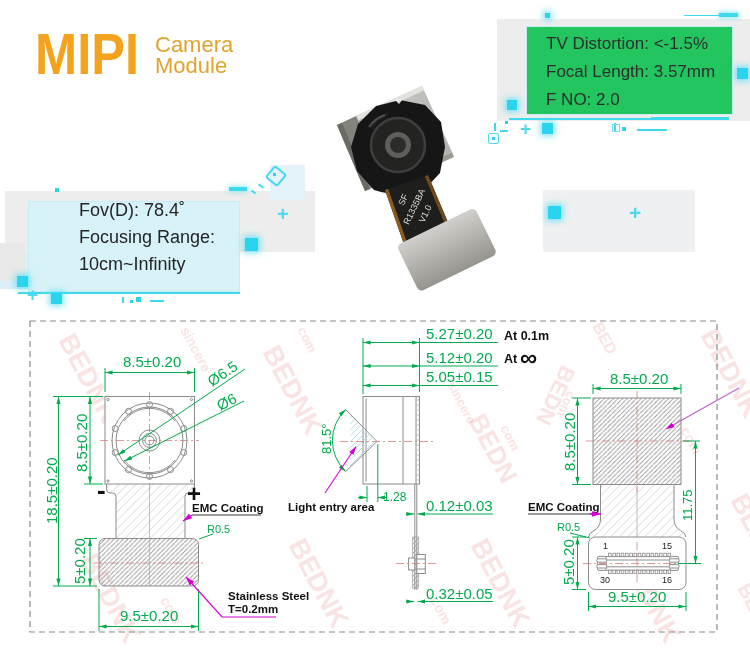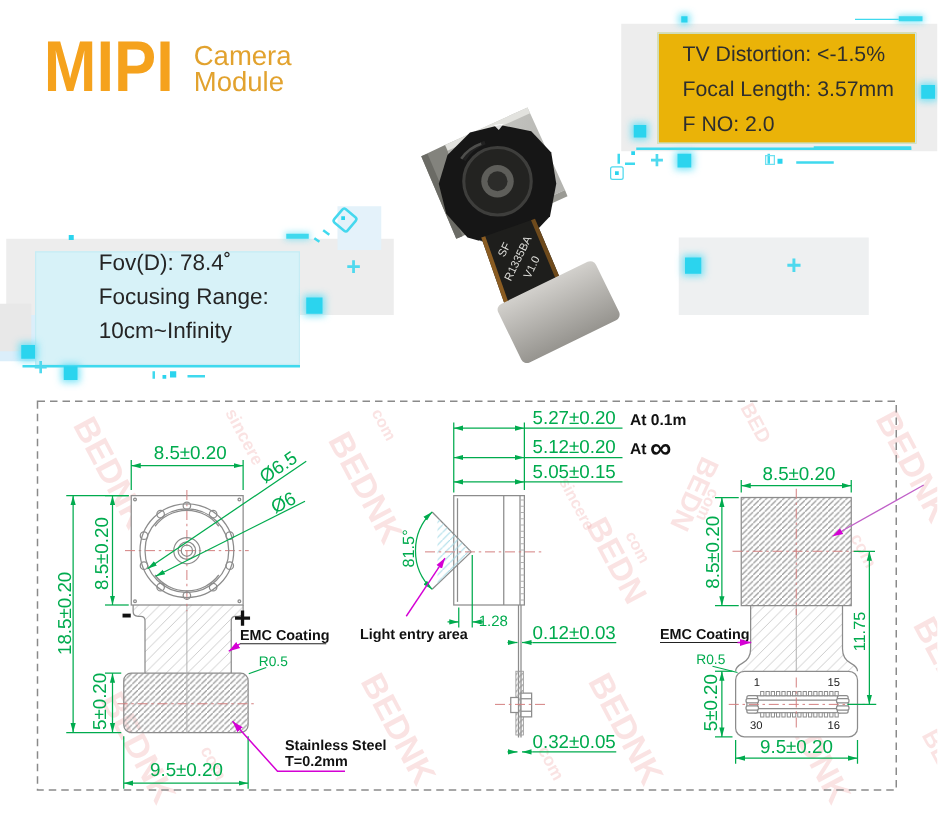--- a/index.html
+++ b/index.html
@@ -19,21 +19,21 @@
 <div class="abs" style="left:0px;top:252px;width:28px;height:37px;background:#dbeefa"></div>
 
 <div class="abs" style="left:0px;top:243px;width:25px;height:38px;background:#e8e8e8"></div>
 
 <div class="abs" style="left:270px;top:165px;width:35px;height:35px;background:#e4f2fa"></div>
 
 <div class="abs" style="left:34.8px;top:21.4px;font-size:57.5px;font-weight:bold;color:#f5a21d;transform:scaleX(0.88);transform-origin:left top;letter-spacing:0px">MIPI</div>
 
 <div class="abs" style="left:155px;top:34px;font-size:22px;font-weight:normal;color:#e2a22e;line-height:21px">Camera<br>Module</div>
 
-<div class="abs" style="left:526px;top:26px;width:205px;height:87px;background:#eab308;border:1px solid #c6ecf4">
+<div class="abs" style="left:526px;top:26px;width:205px;height:87px;background:#22c55e;border:1px solid #c6ecf4">
   <div style="margin:3px 0 0 19px;font-size:17px;color:#2e2e2e;line-height:28px">TV Distortion: &lt;-1.5%<br>Focal Length:&nbsp;3.57mm<br>F NO: 2.0</div>
 </div>
 
 <div class="cyanline" style="left:509px;top:118px;width:220px;height:2px"></div>
 <div class="cyanline" style="left:651px;top:117px;width:78px;height:3px"></div>
 
 <div class="cyanline" style="left:684px;top:15px;width:35px;height:1px"></div>
 <div class="cyanline" style="left:719px;top:13px;width:19px;height:4px;box-shadow:0 0 5px 1px rgba(80,220,245,.7)"></div>
 
 <div class="cyansq" style="left:545px;top:13px;width:5px;height:5px"></div>

